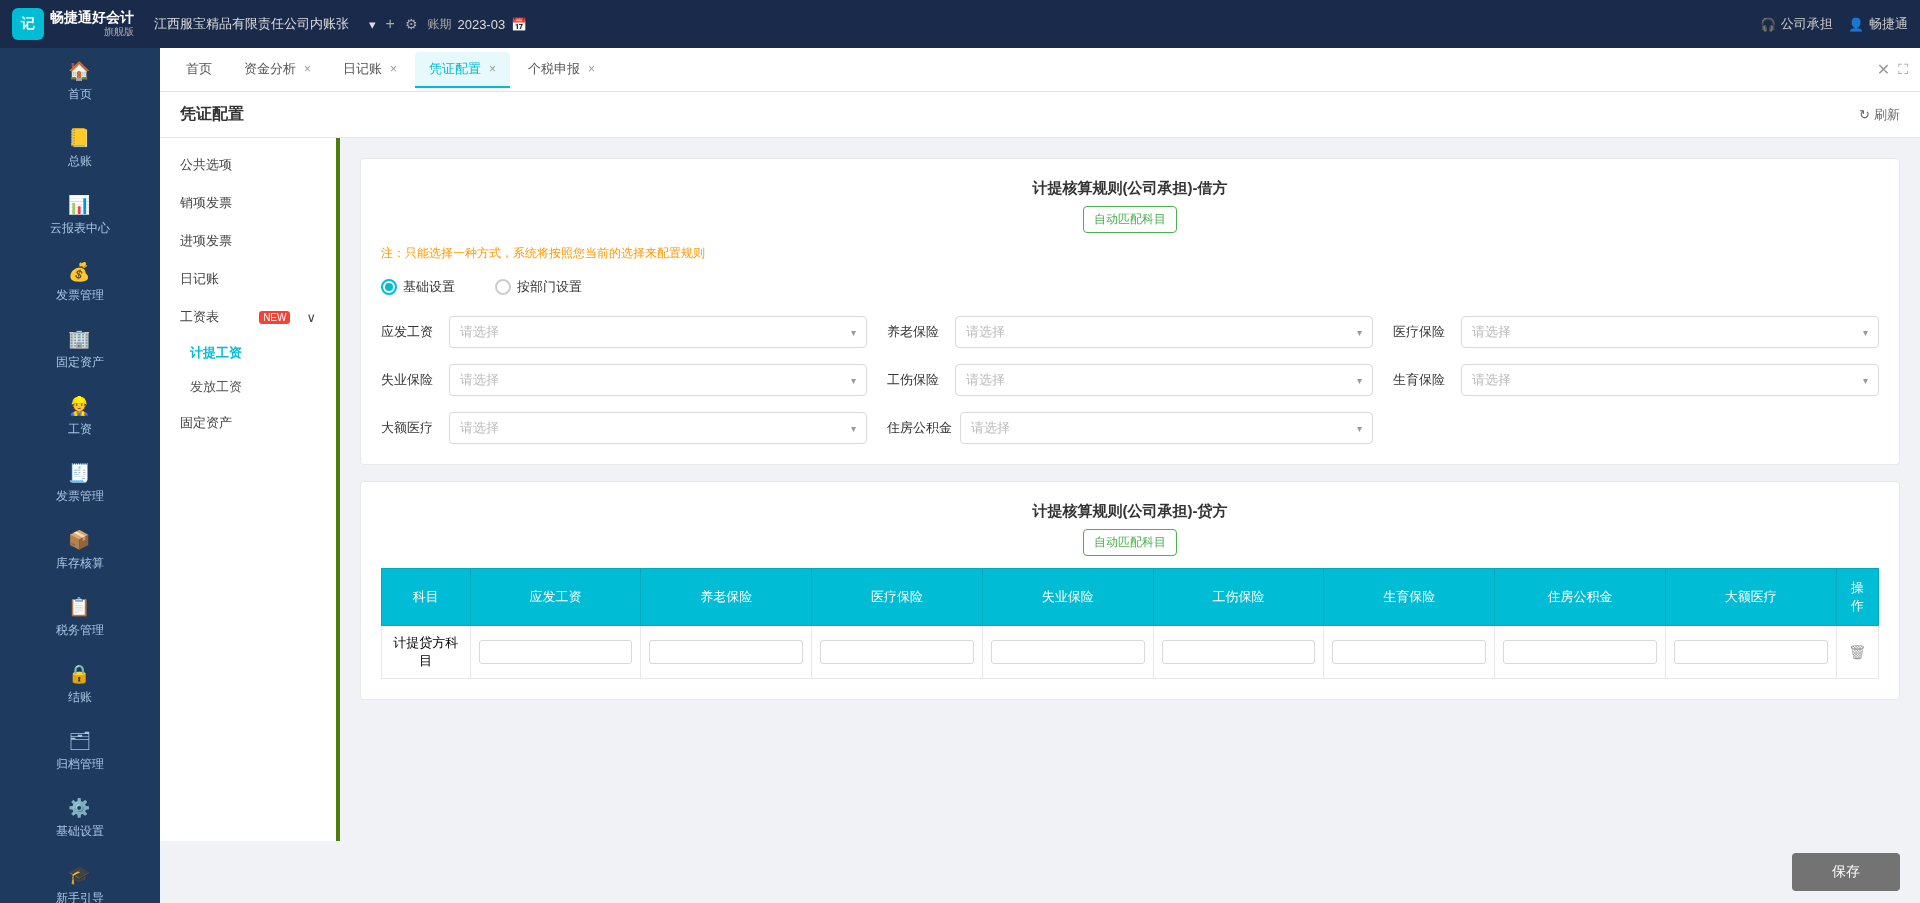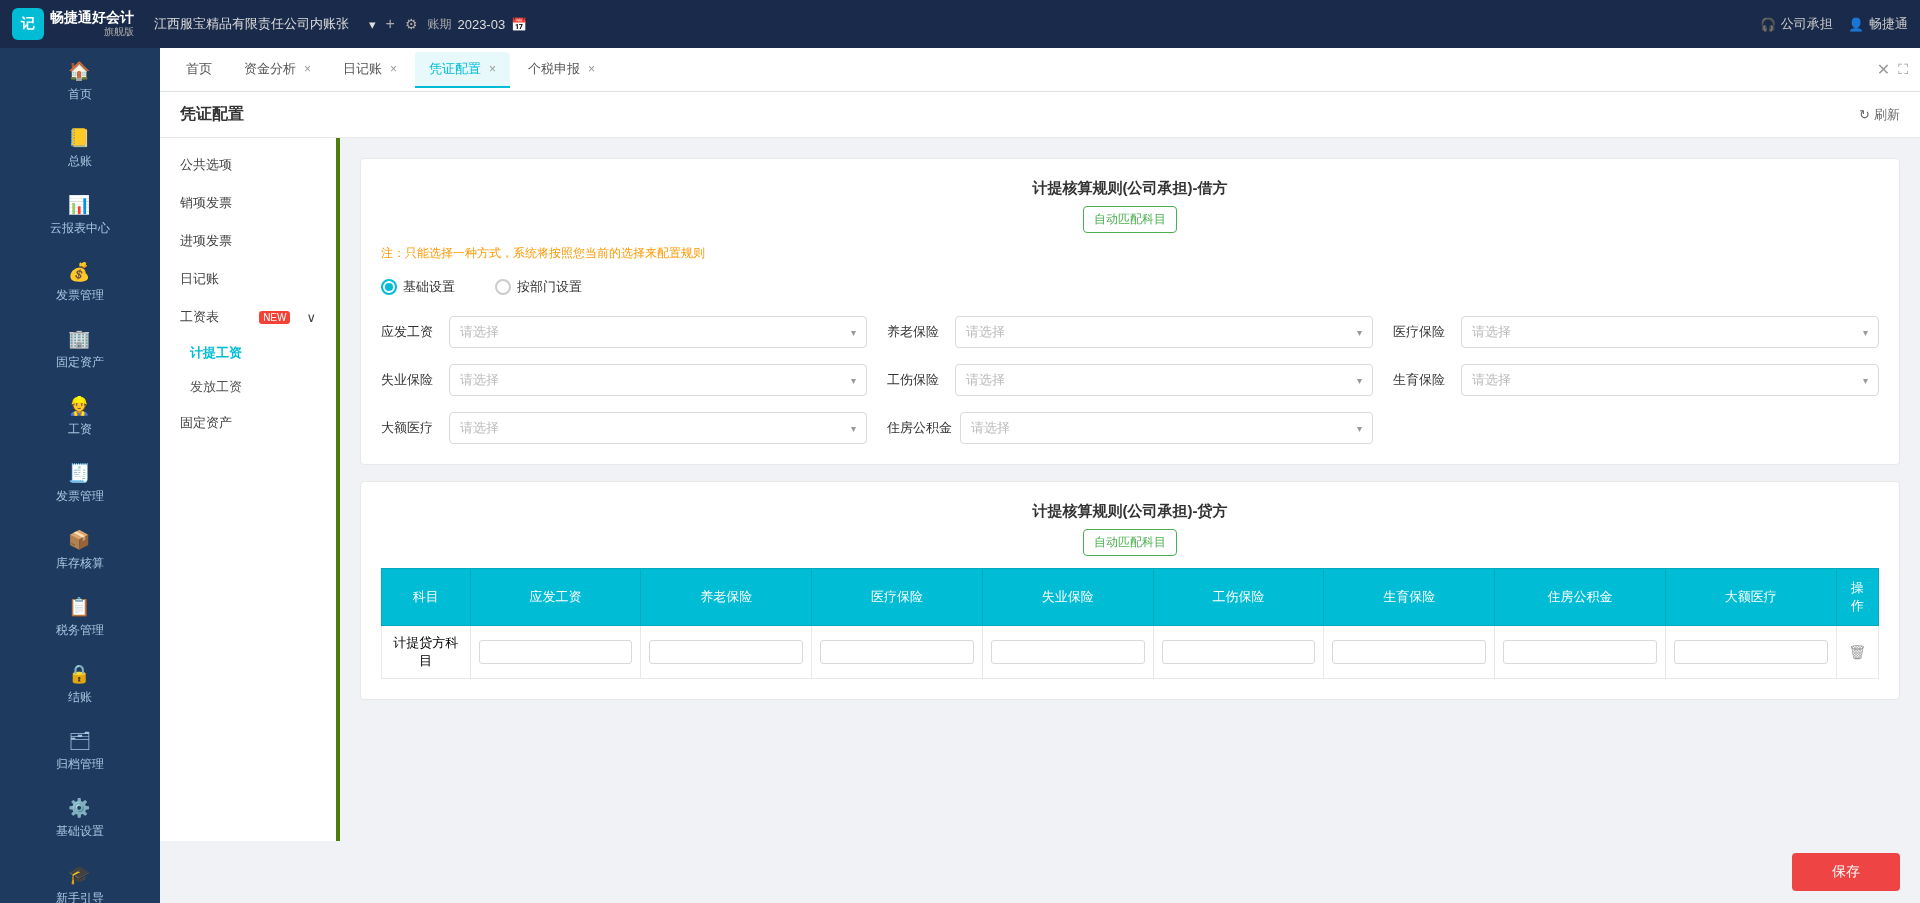--- a/index.html
+++ b/index.html
@@ -83,21 +83,21 @@
     .data-table { width: 100%; border-collapse: collapse; font-size: 13px; }
     .data-table thead tr { background: #00bcd4; color: white; }
     .data-table thead th { padding: 10px 8px; text-align: center; font-weight: normal; border: 1px solid #00aabe; }
     .data-table tbody tr { background: white; }
     .data-table tbody td { padding: 8px; text-align: center; border: 1px solid #e8e8e8; }
     .data-table tbody td input { width: 100%; border: 1px solid #d9d9d9; border-radius: 3px; padding: 4px 6px; font-size: 12px; }
     .delete-icon { color: #999; cursor: pointer; font-size: 14px; }
 
     
     .save-bar { padding: 12px 20px; display: flex; justify-content: flex-end; background: #f0f2f5; flex-shrink: 0; }
-    .save-btn { background: #ef4444; color: white; border: none; padding: 10px 40px; border-radius: 4px; font-size: 14px; cursor: pointer; }
+    .save-btn { background: #737373; color: white; border: none; padding: 10px 40px; border-radius: 4px; font-size: 14px; cursor: pointer; }
 
     
     .right-content::-webkit-scrollbar { width: 6px; }
     .right-content::-webkit-scrollbar-track { background: #f1f1f1; }
     .right-content::-webkit-scrollbar-thumb { background: #ccc; border-radius: 3px; }
   </style>
 </head>
 <body>
 
 <div class="topbar">

